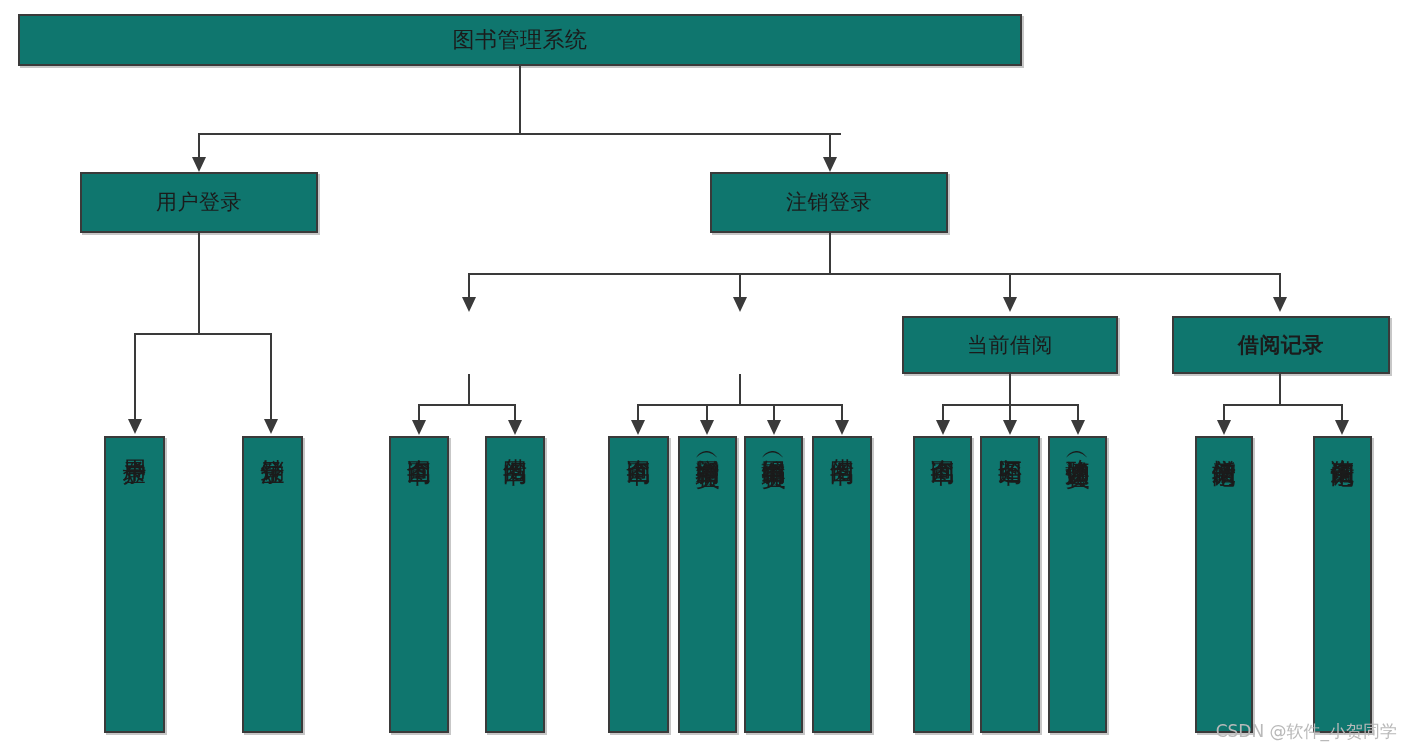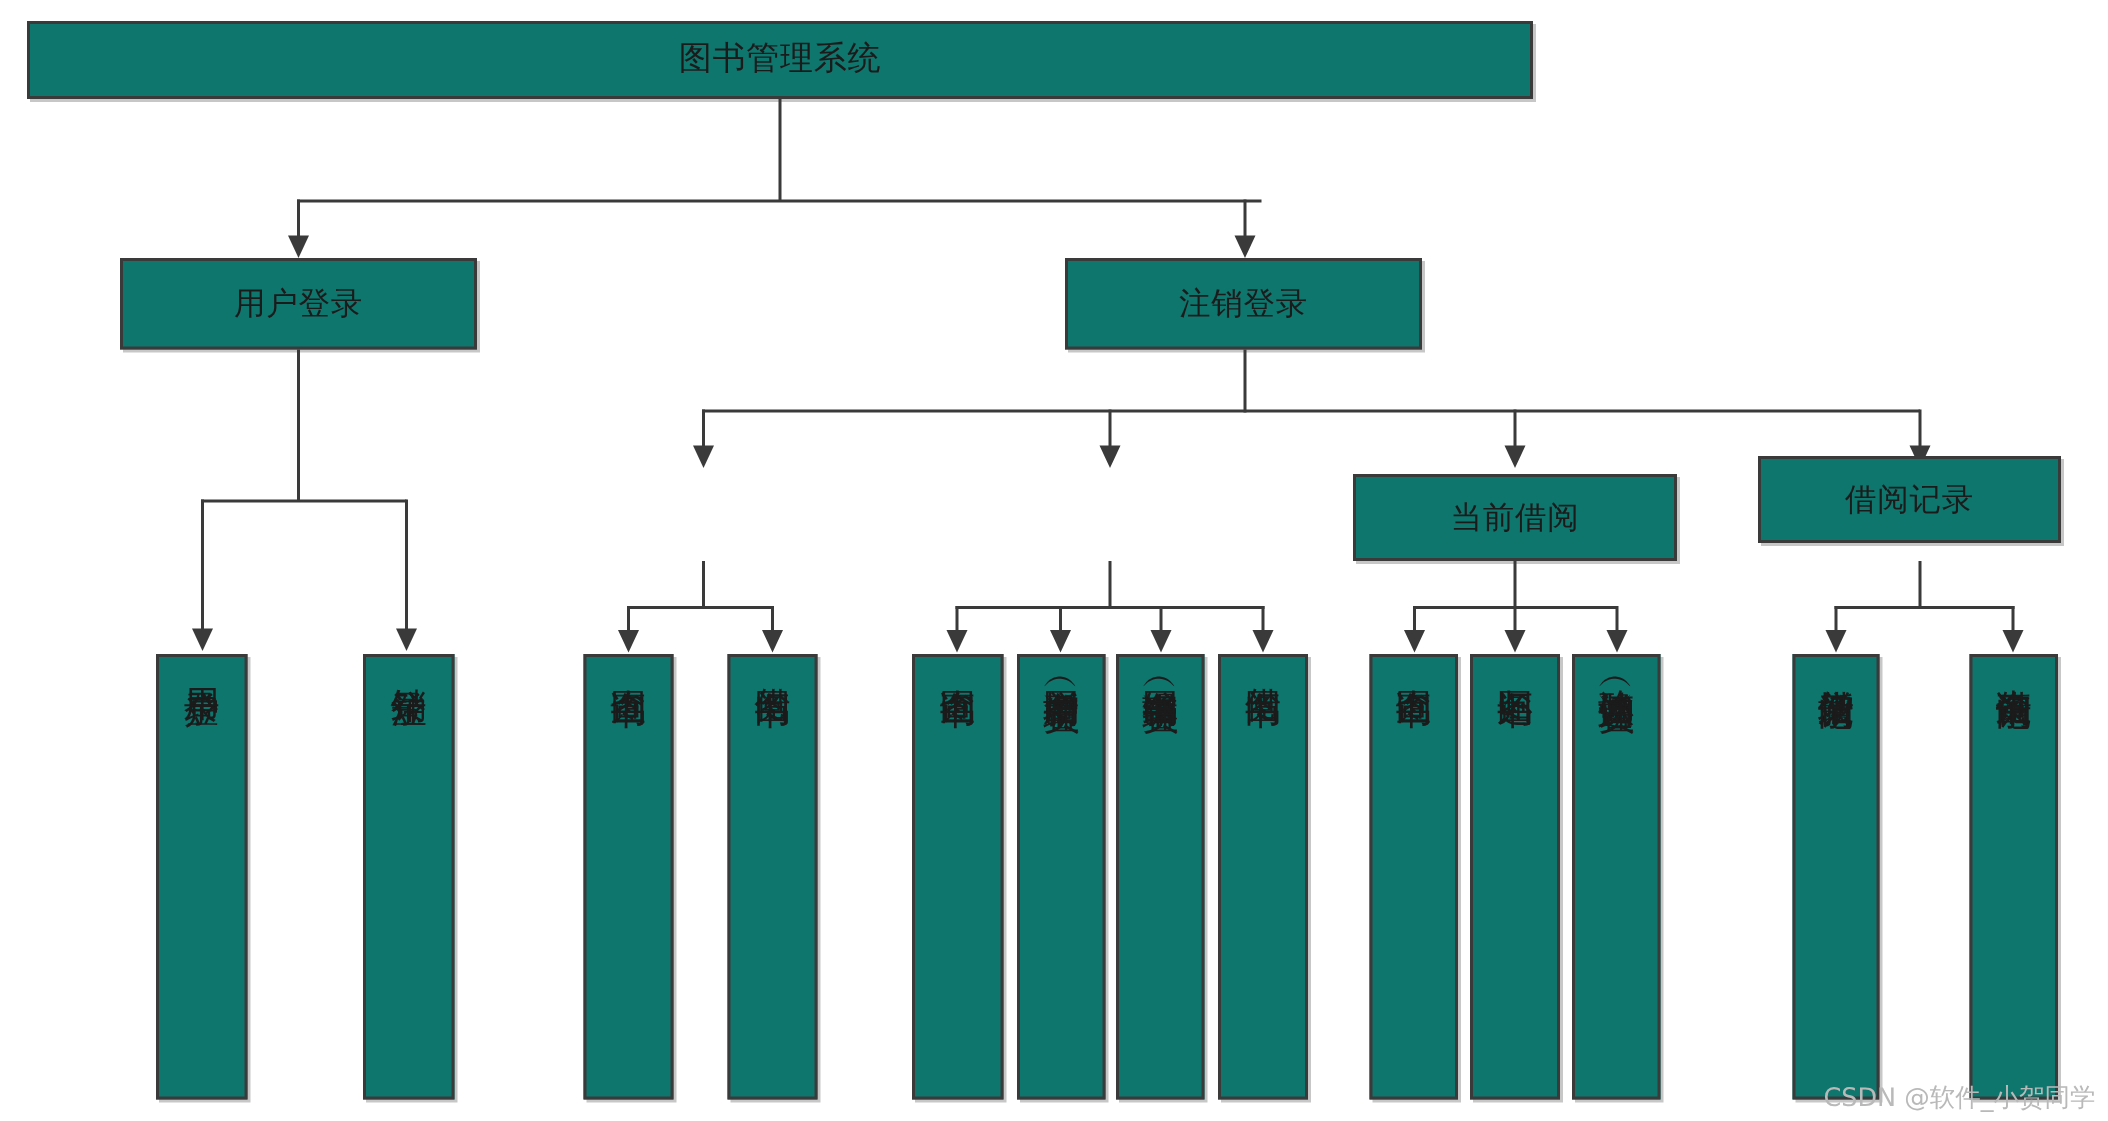--- a/index.html
+++ b/index.html
@@ -127,21 +127,21 @@
   <div class="ln v" style="left:739px; top:273px; height:26px;"></div>
   <div class="arrow" style="left:733px; top:297px;"></div>
   <div class="ln v" style="left:1009px; top:273px; height:26px;"></div>
   <div class="arrow" style="left:1003px; top:297px;"></div>
   <div class="ln v" style="left:1279px; top:273px; height:26px;"></div>
   <div class="arrow" style="left:1273px; top:297px;"></div>
 
   <div class="node h" style="left:902px; top:316px; width:216px; height:58px;align-items:center;">
     <span class="lbl">当前借阅</span>
   </div>
-  <div class="node h" style="left:1172px; top:304px; width:202px; height:58px;">
+  <div class="node h" style="left:1172px; top:316px; width:218px; height:58px;font-weight:bold;">
     <span class="lbl">借阅记录</span>
   </div>
 
   <div class="ln v" style="left:468px; top:374px; height:32px;"></div>
   <div class="ln h" style="left:418px; top:404px; width:98px;"></div>
   <div class="ln v" style="left:418px; top:404px; height:18px;"></div>
   <div class="arrow" style="left:412px; top:420px;"></div>
   <div class="ln v" style="left:514px; top:404px; height:18px;"></div>
   <div class="arrow" style="left:508px; top:420px;"></div>
 

